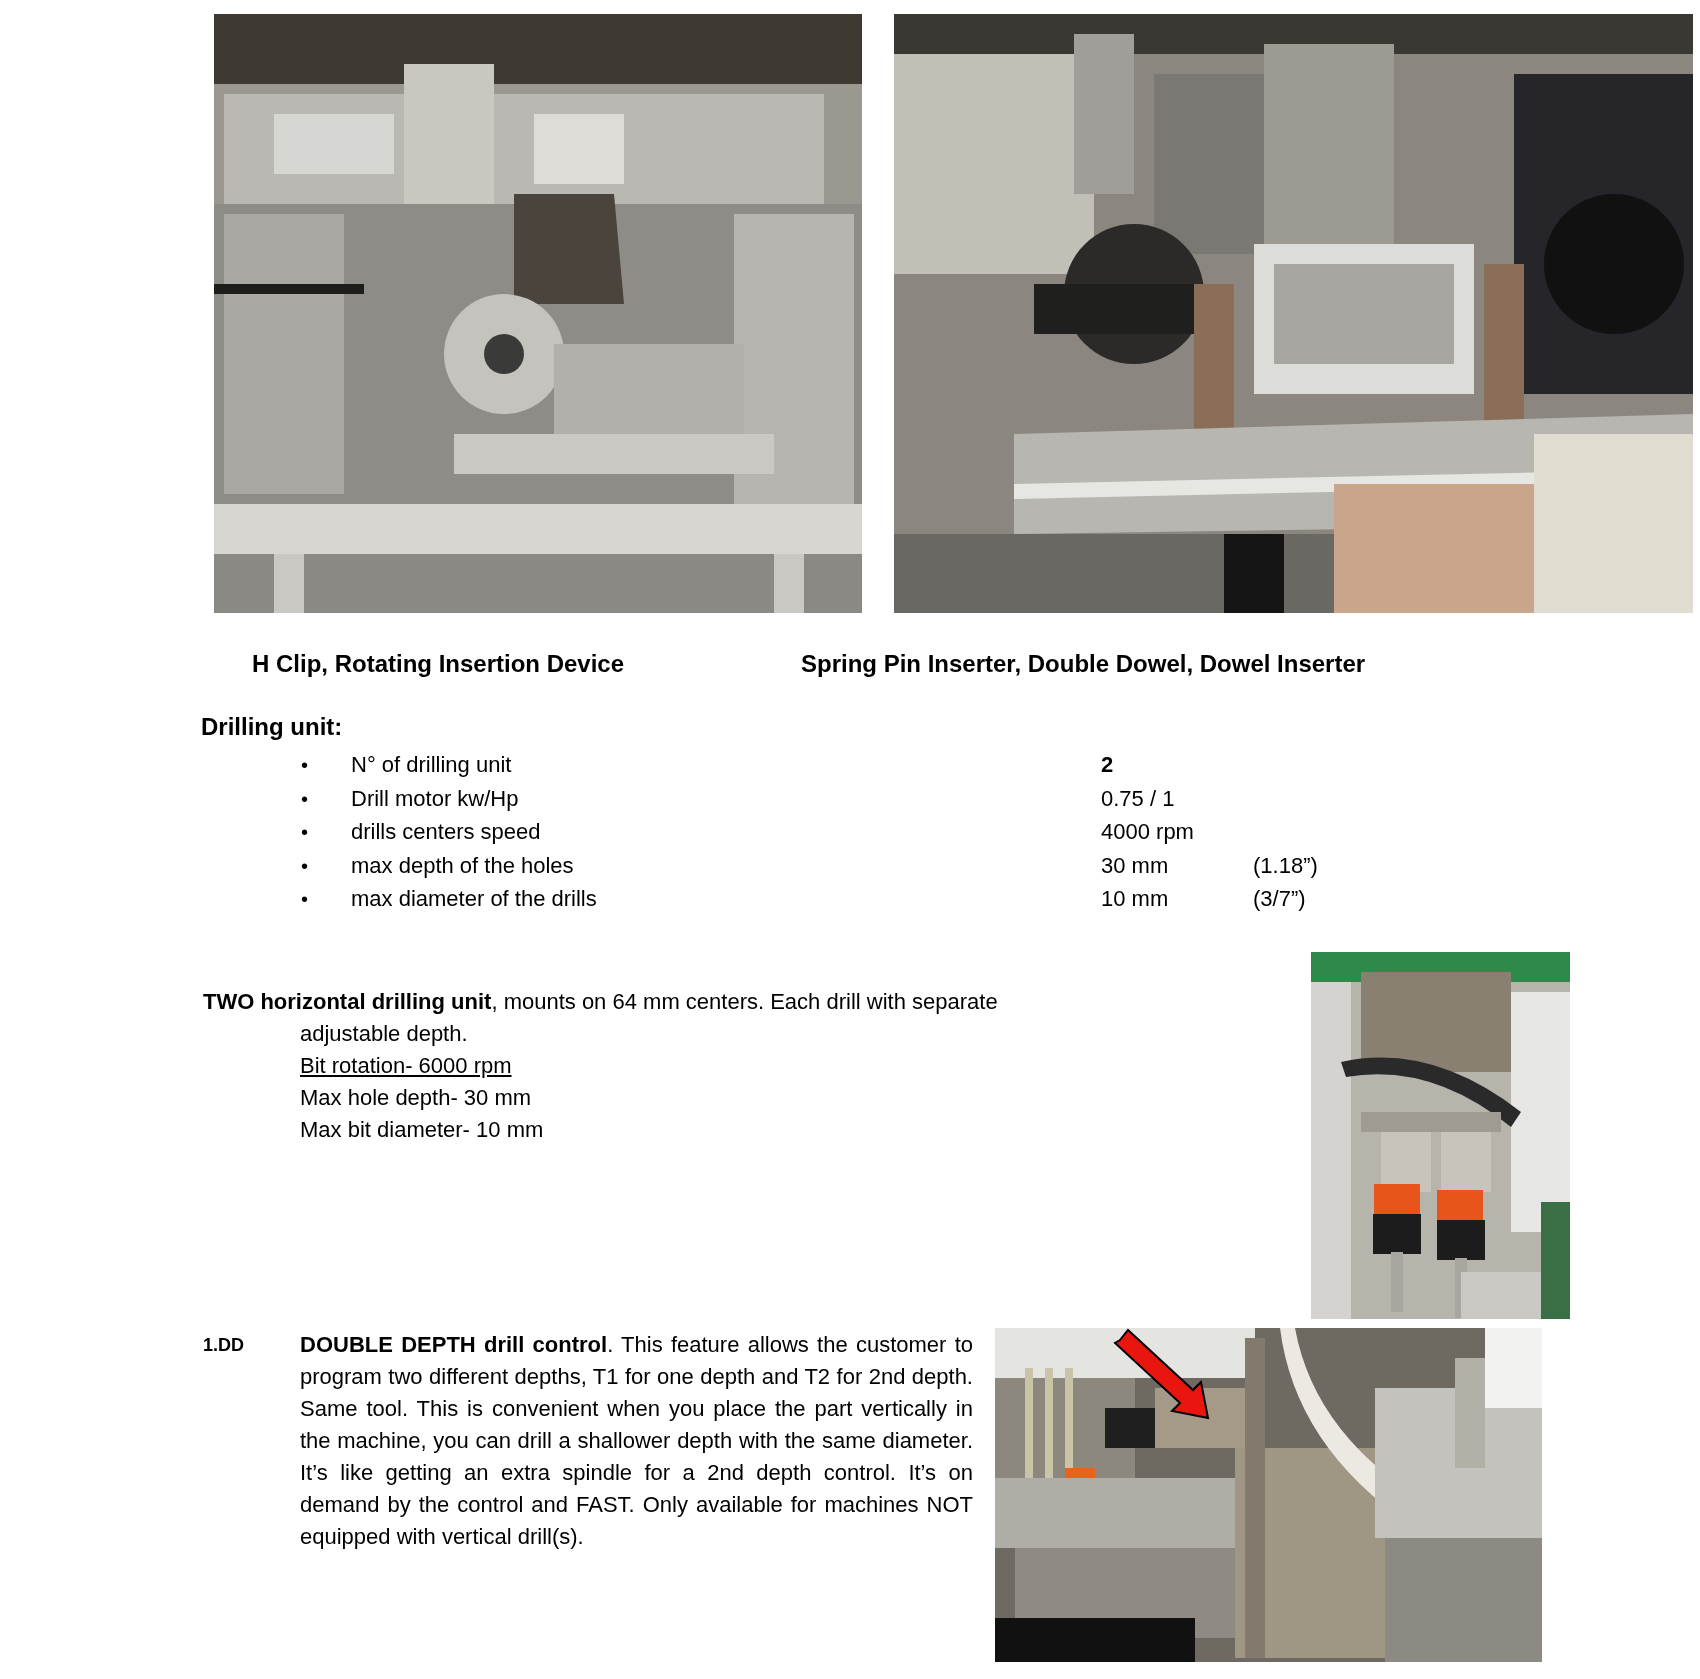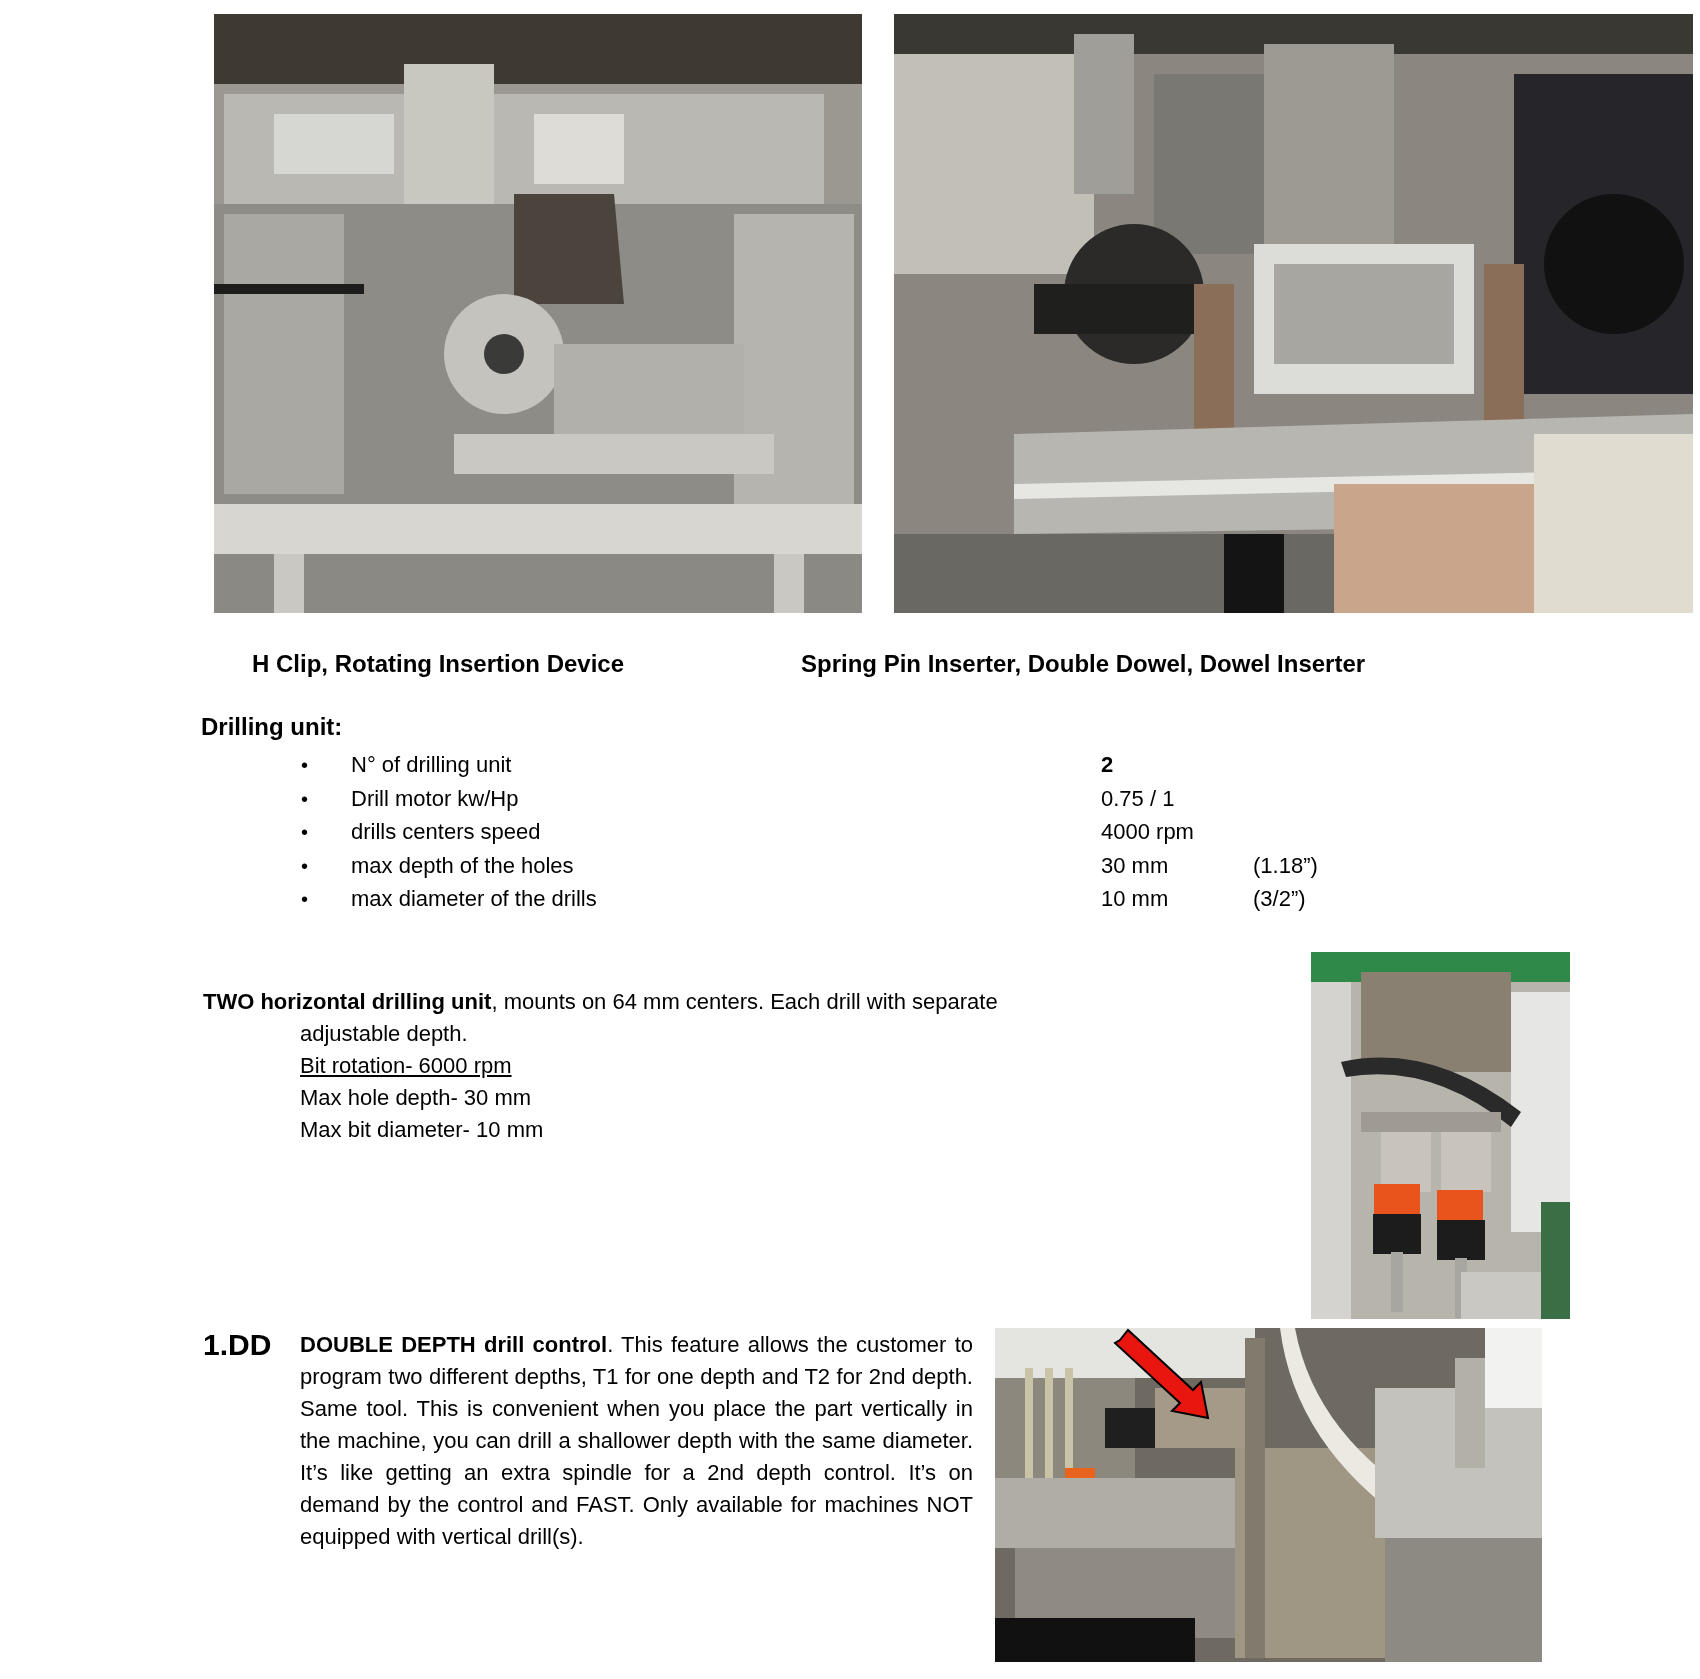--- a/index.html
+++ b/index.html
@@ -16,21 +16,21 @@
   .spec-row .label { position: absolute; left: 351px; top: 0; white-space: nowrap; }
   .spec-row .value { position: absolute; left: 1101px; top: 0; white-space: nowrap; }
   .spec-row .value.bold { font-weight: bold; }
   .spec-row .alt { position: absolute; left: 1253px; top: 0; white-space: nowrap; }
 
   .para { position: absolute; font-size: 22px; line-height: 32px; margin-top: 10px; }
   .para .lead { font-weight: bold; }
   .two-first { left: 203px; top: 976px; white-space: nowrap; }
   .two-line { left: 300px; white-space: nowrap; }
 
-  .dd-num { position: absolute; left: 203px; top: 1329px; font-weight: bold; font-size: 30px; line-height: 32px; }
+  .dd-num { position: absolute; left: 203px; top: 1329px; font-weight: bold; font-size: 18px; line-height: 32px; }
   .dd-body { position: absolute; left: 300px; top: 1329px; width: 673px; font-size: 22px; line-height: 32px; text-align: justify; }
   .dd-body .lead { font-weight: bold; }
 </style>
 </head>
 <body>
 
 <div class="photo" style="left:214px;top:14px;width:648px;height:599px;">
   <svg viewBox="0 0 648 599" preserveAspectRatio="none">
     <rect width="648" height="599" fill="#6e6a62"></rect>
     <rect width="648" height="70" fill="#3e3a33"></rect>
@@ -106,21 +106,21 @@
 <div class="spec-row" style="top:849px;">
   <span class="bullet">•</span>
   <span class="label">max depth of the holes</span>
   <span class="value">30 mm</span>
   <span class="alt">(1.18”)</span>
 </div>
 <div class="spec-row" style="top:882px;">
   <span class="bullet">•</span>
   <span class="label">max diameter of the drills</span>
   <span class="value">10 mm</span>
-  <span class="alt">(3/2”)</span>
+  <span class="alt">(3/7”)</span>
 </div>
 
 <div class="para two-first">
   <span class="lead">TWO horizontal drilling unit</span><span>, mounts on 64 mm centers.  Each drill with separate</span>
 </div>
 <div class="para two-line" style="top:1008px;">adjustable depth.</div>
 <div class="para two-line" style="top:1040px;text-decoration:underline;">Bit rotation- 6000 rpm</div>
 <div class="para two-line" style="top:1072px;">Max hole depth- 30 mm</div>
 <div class="para two-line" style="top:1104px;">Max bit diameter- 10 mm</div>
 

